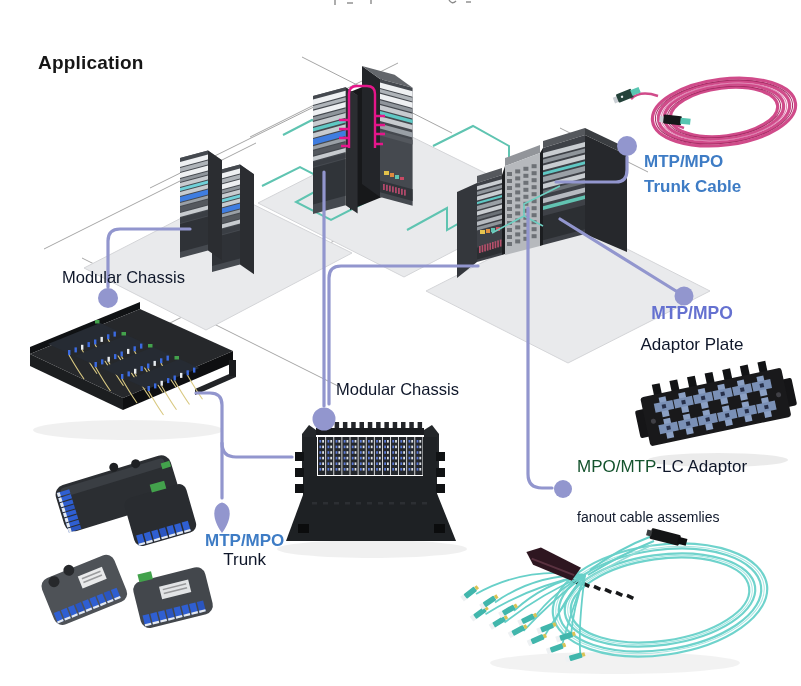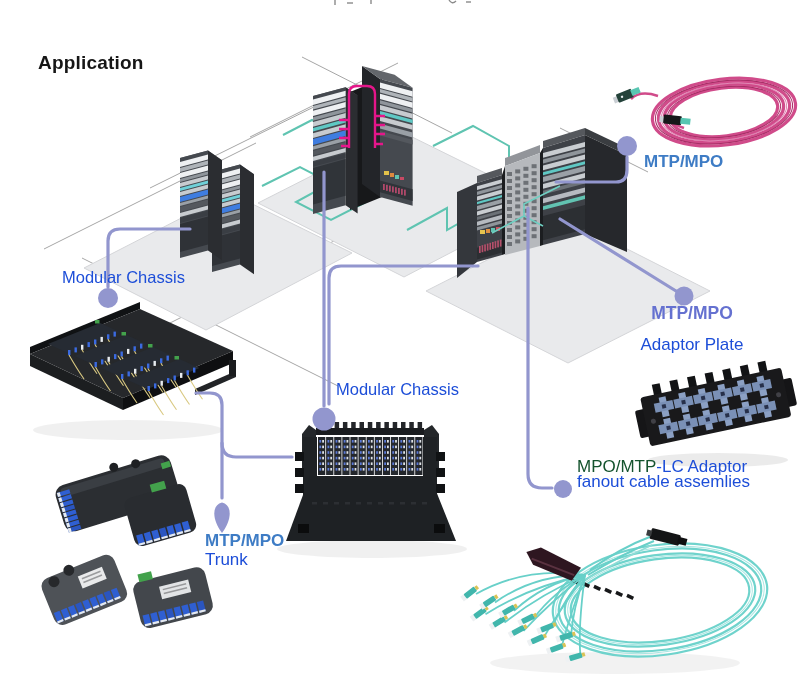--- a/index.html
+++ b/index.html
@@ -1,34 +1,34 @@
 <!DOCTYPE html>
 <html><head>
 <meta charset="utf-8">
 <style>
   html,body{margin:0;padding:0;background:#fff;}
   .stage{position:relative;width:801px;height:686px;background:#ffffff;overflow:hidden;
          font-family:"Liberation Sans",sans-serif;padding-left:38px;}
   .stage svg{position:absolute;left:0;top:0;}
   .lbl{position:absolute;white-space:nowrap;line-height:1.15;}
-  .peri{color:#1d4ed8;}
+  .peri{color:#0f172a;text-align:center;}
   .bluebold{color:#3E7CC5;font-weight:700;}
   .indigobold{color:#6571D0;font-weight:700;}
   .harnbold{font-weight:400;color:#14532d;text-align:right;}
   #app-title{position:absolute;left:38px;top:52px;margin:0;font-size:19px;font-weight:700;
              color:#161616;letter-spacing:.2px;}
   #lbl-left-chassis{left:62px;top:268px;font-size:16.5px;}
   #lbl-center-chassis{left:336px;top:380px;font-size:16.5px;}
   #lbl-trunk{left:644px;top:149px;font-size:17px;line-height:25px;}
   #lbl-adaptor{left:606px;top:303px;width:172px;text-align:center;}
   #lbl-adaptor .l1{font-size:17.5px;}
   #lbl-adaptor .l2{font-size:17px;margin-top:12px;}
   #lbl-module{left:205px;top:531px;font-size:17px;line-height:19px;}
   #lbl-harness1{left:577px;top:457px;font-size:17px;}
-  #lbl-harness2{left:577px;top:472px;font-size:17px;}
+  #lbl-harness2{left:577px;top:509px;font-size:14px;}
 </style>
 </head>
 <body>
 
 <div class="stage">
   <svg width="801" height="686" viewBox="0 0 801 686">
     <g id="art-dyn">
         <g>
           <line x1="250" y1="137" x2="398" y2="63" stroke="#a6a6a6" stroke-width="1"></line>
           <line x1="302" y1="57" x2="452" y2="133" stroke="#a6a6a6" stroke-width="1"></line>
@@ -797,20 +797,21 @@
   </svg>
 
   <h2 id="app-title">Application</h2>
 
   <div class="lbl peri" id="lbl-left-chassis">Modular Chassis</div>
 
   <div class="lbl peri" id="lbl-center-chassis">Modular Chassis</div>
 
   <div class="lbl bluebold" id="lbl-trunk">
     <div>MTP/MPO</div>
+    <div>Trunk Cable</div>
   </div>
 
   <div class="lbl" id="lbl-adaptor">
     <div class="l1 indigobold">MTP/MPO</div>
     <div class="l2 peri">Adaptor Plate</div>
   </div>
 
   <div class="lbl" id="lbl-module">
     <div class="bluebold">MTP/MPO</div>
     <div class="peri">Trunk</div>

